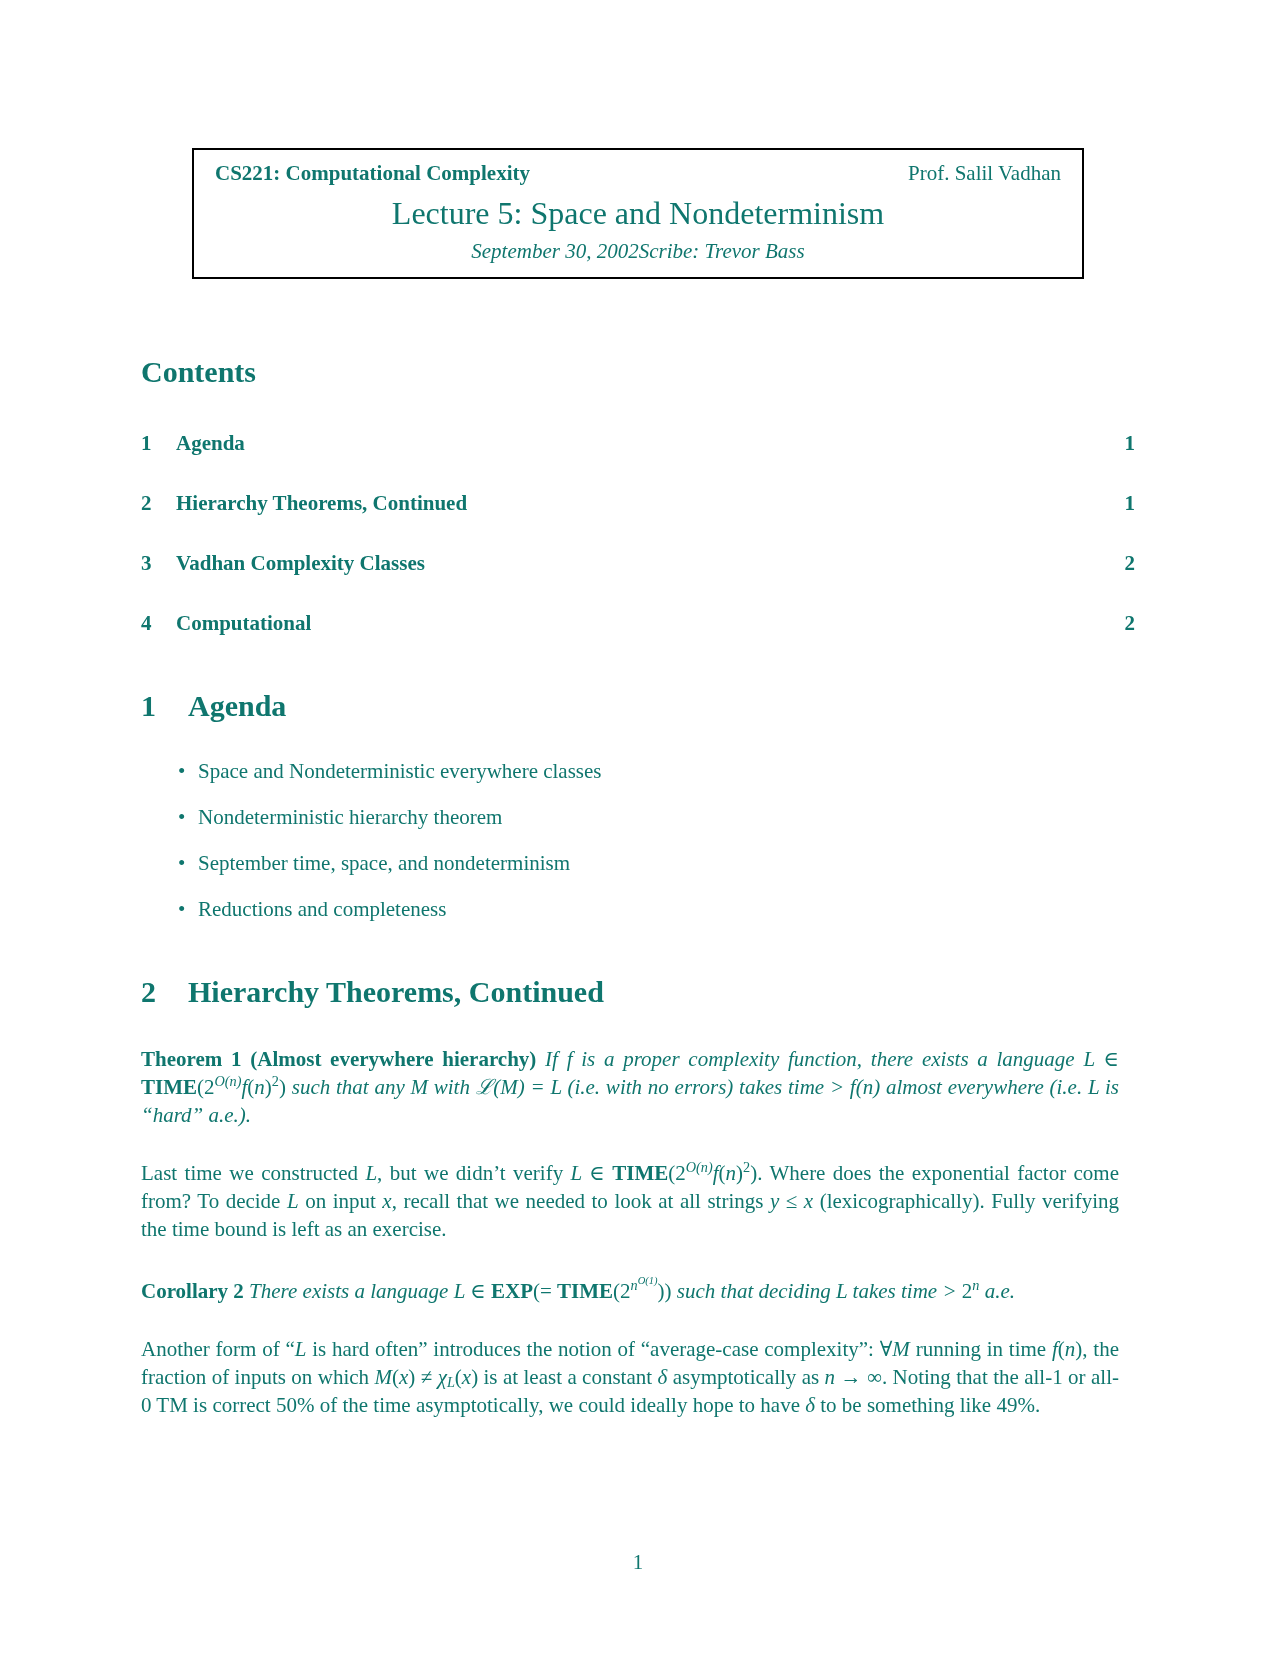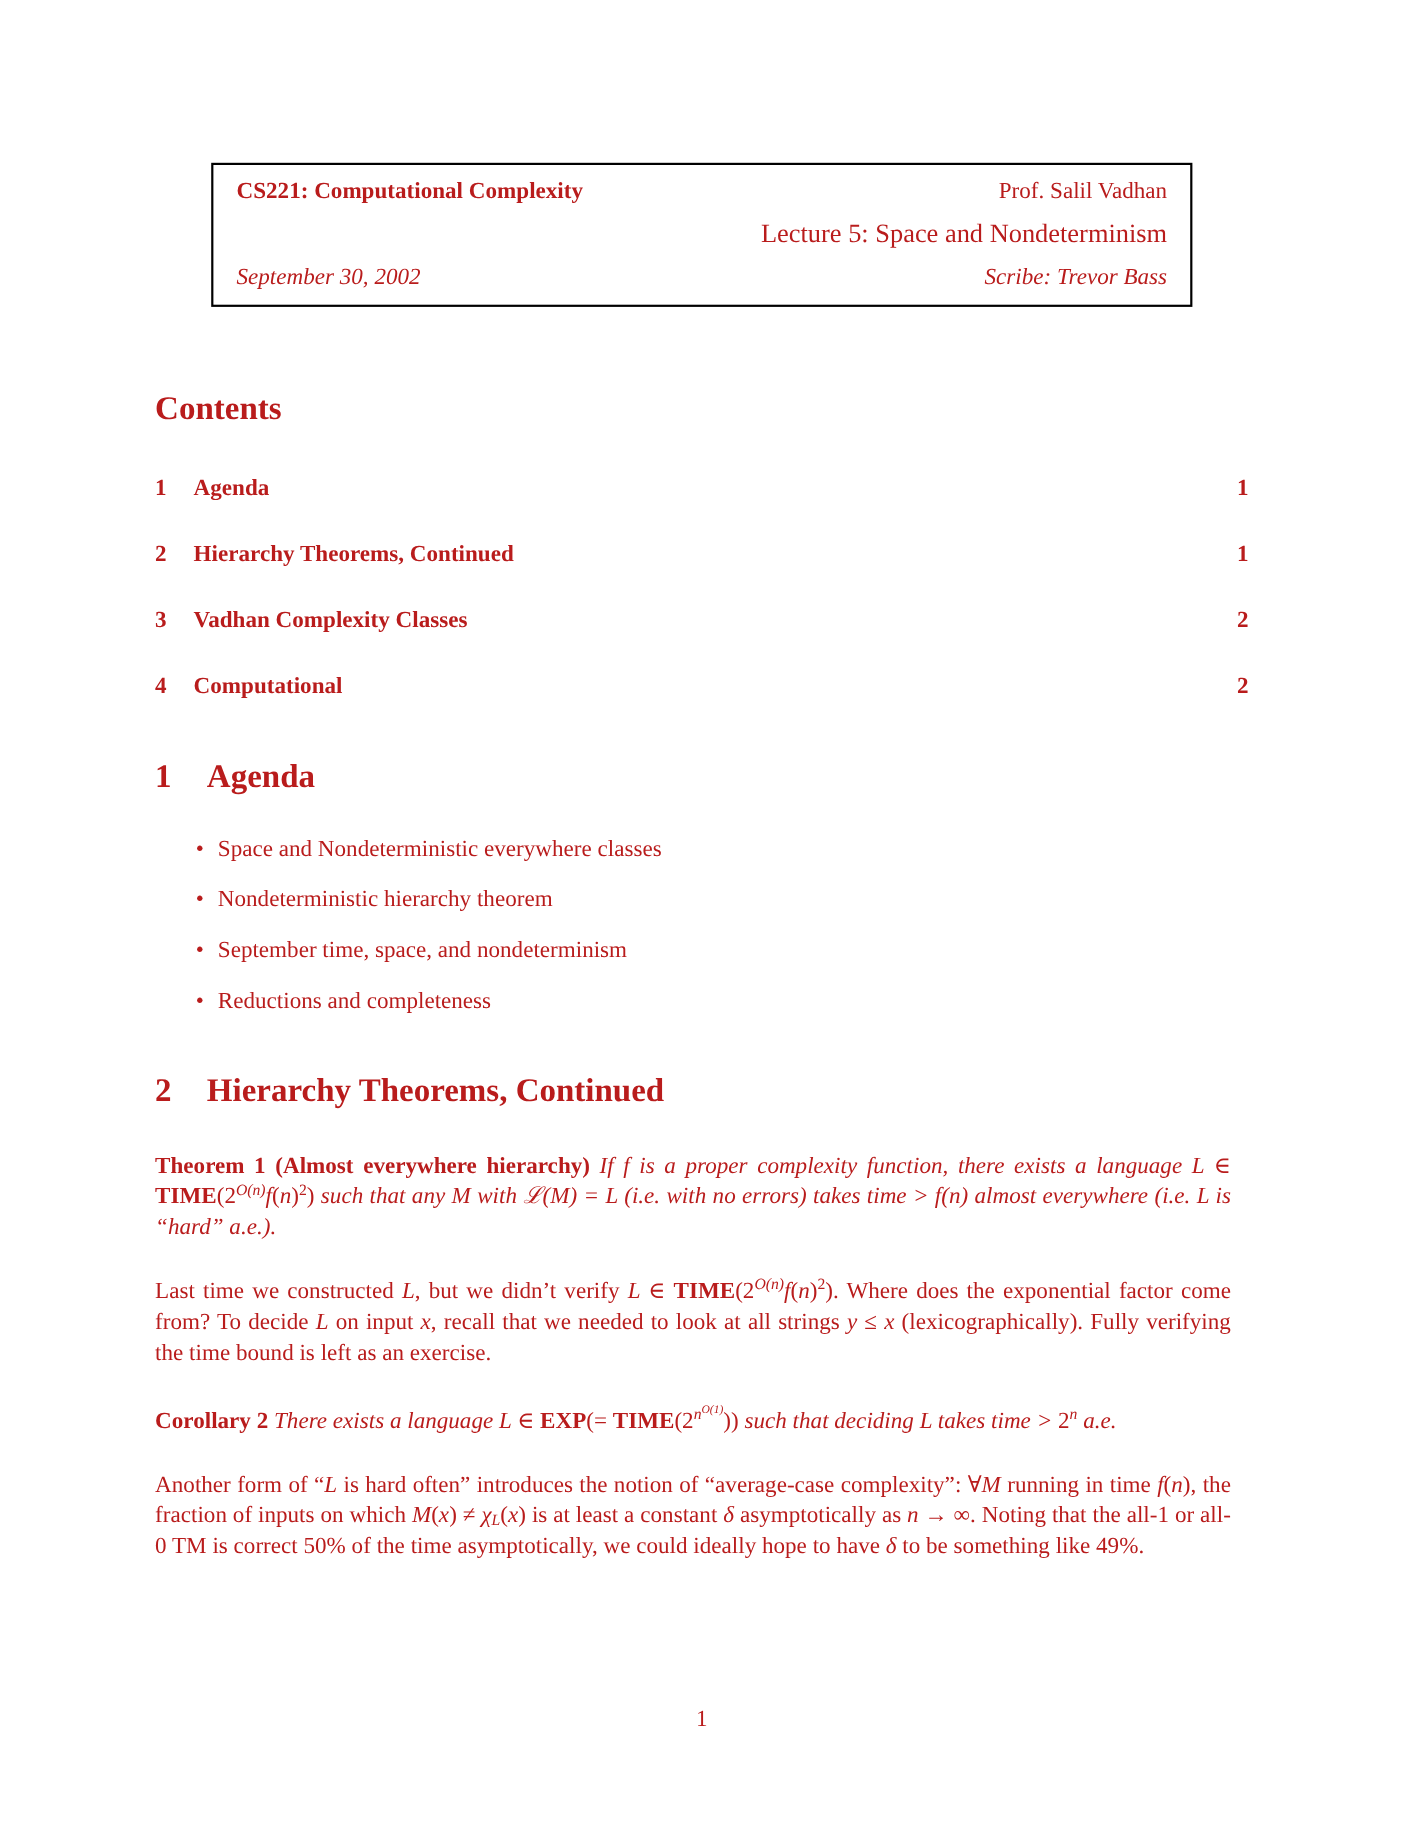--- a/index.html
+++ b/index.html
@@ -1,21 +1,21 @@
 <!DOCTYPE html>
 <html><head>
 <meta charset="utf-8">
 <style>
   html, body { margin: 0; padding: 0; background: #ffffff; }
   .page {
     position: relative;
     width: 1280px;
     height: 1656px;
     background: #ffffff;
-    color: #b91c1c;
+    color: #0f766e;
     font-family: "Liberation Serif", "DejaVu Serif", serif;
     font-size: 21px;
     line-height: 28px;
     overflow: hidden;
   }
   .content {
     position: absolute;
     left: 141px;
     top: 0;
     width: 994px;
@@ -23,26 +23,26 @@
 
   
   .header-box {
     margin: 148px 51px 0 51px;
     border: 2px solid #000;
     padding: 9px 21px 12px 21px;
   }
   .hb-row { display: flex; justify-content: space-between; align-items: baseline; }
   .hb-course { font-weight: bold; }
   .hb-title {
-    text-align: right;
-    font-size: 24px;
+    text-align: center;
+    font-size: 32px;
     line-height: 36px;
     margin: 8px 0 6px 0;
   }
-  .hb-row.hb-italic { font-style: italic; }
+  .hb-row.hb-italic { font-style: italic; justify-content: center; }
 
   
   .contents-heading {
     margin: 74px 0 0 0;
     font-size: 30px;
     line-height: 38px;
     font-weight: bold;
   }
   .toc { margin-top: 38px; }
   .toc-entry { display: flex; font-weight: bold; }

